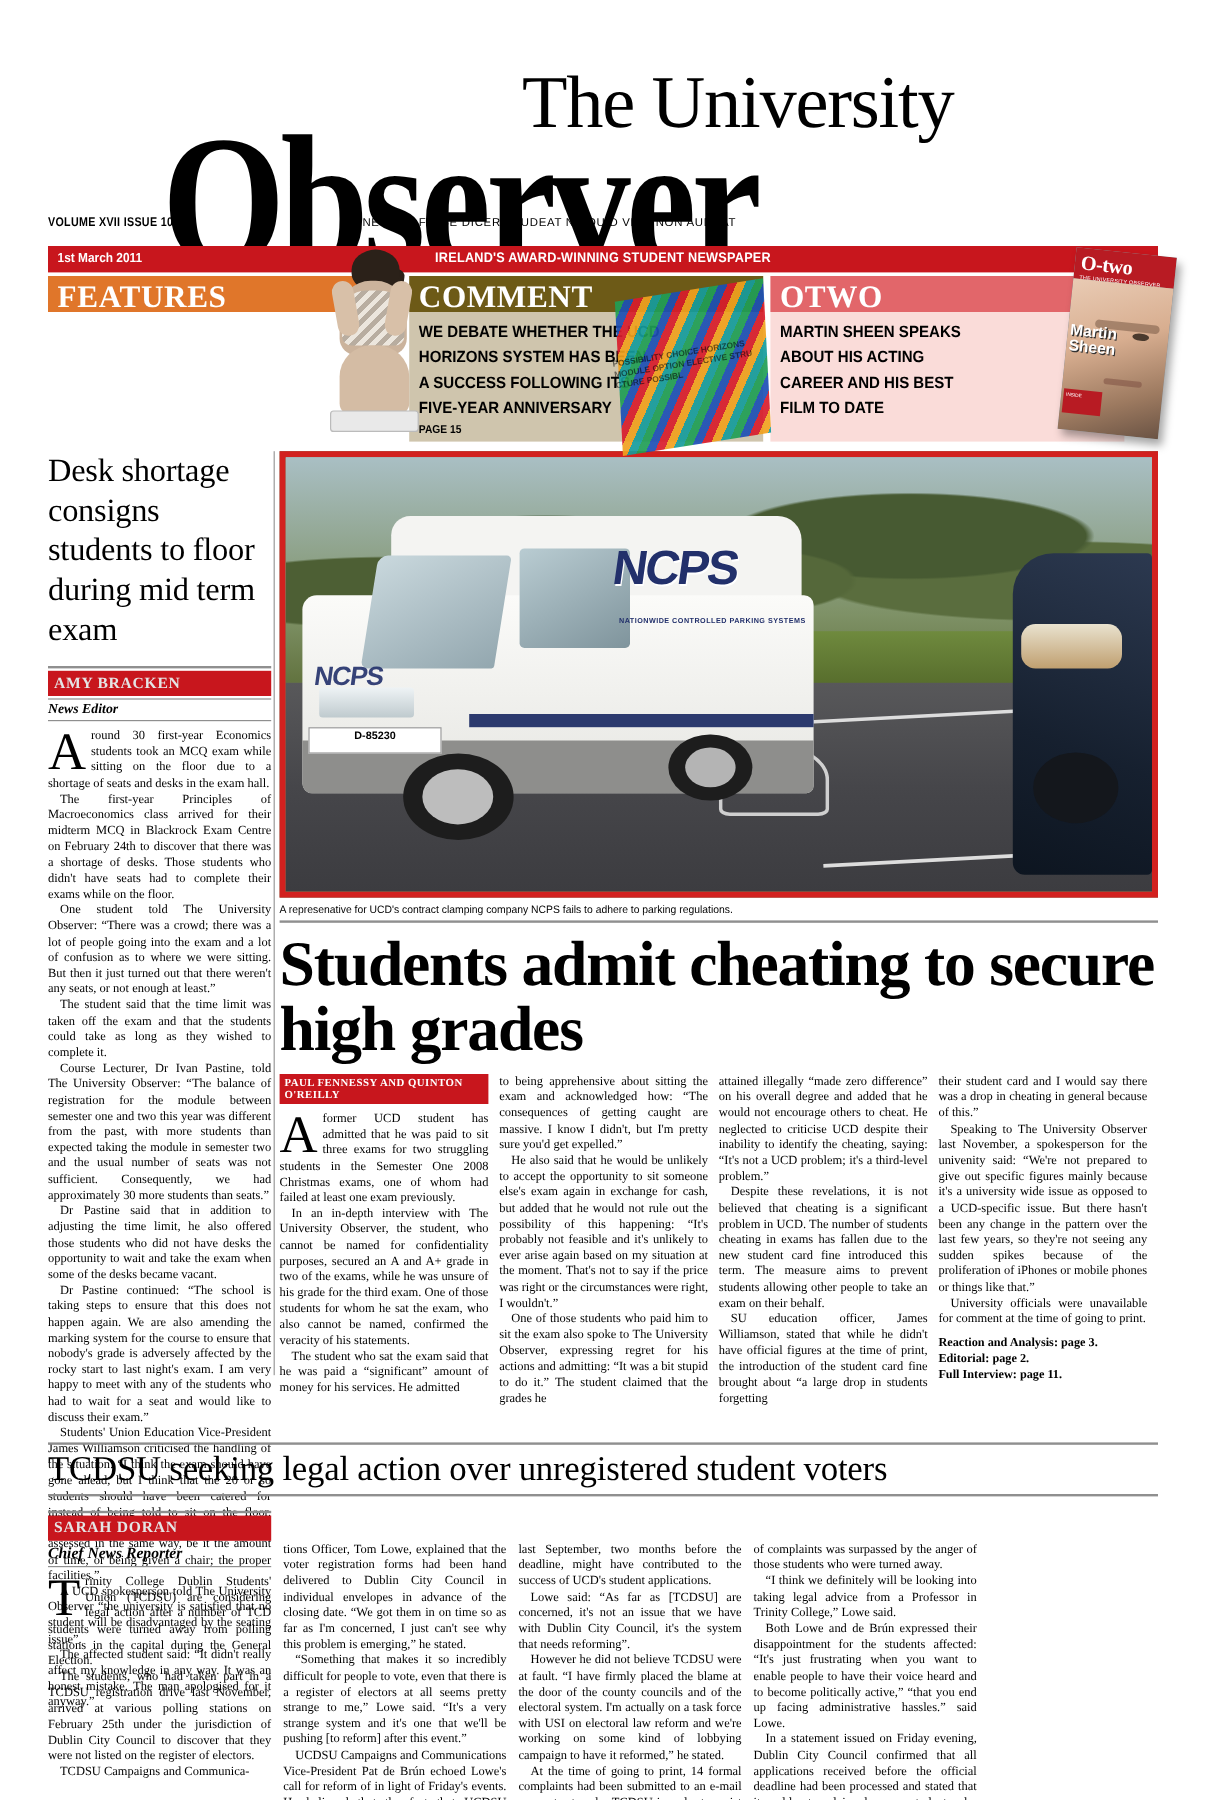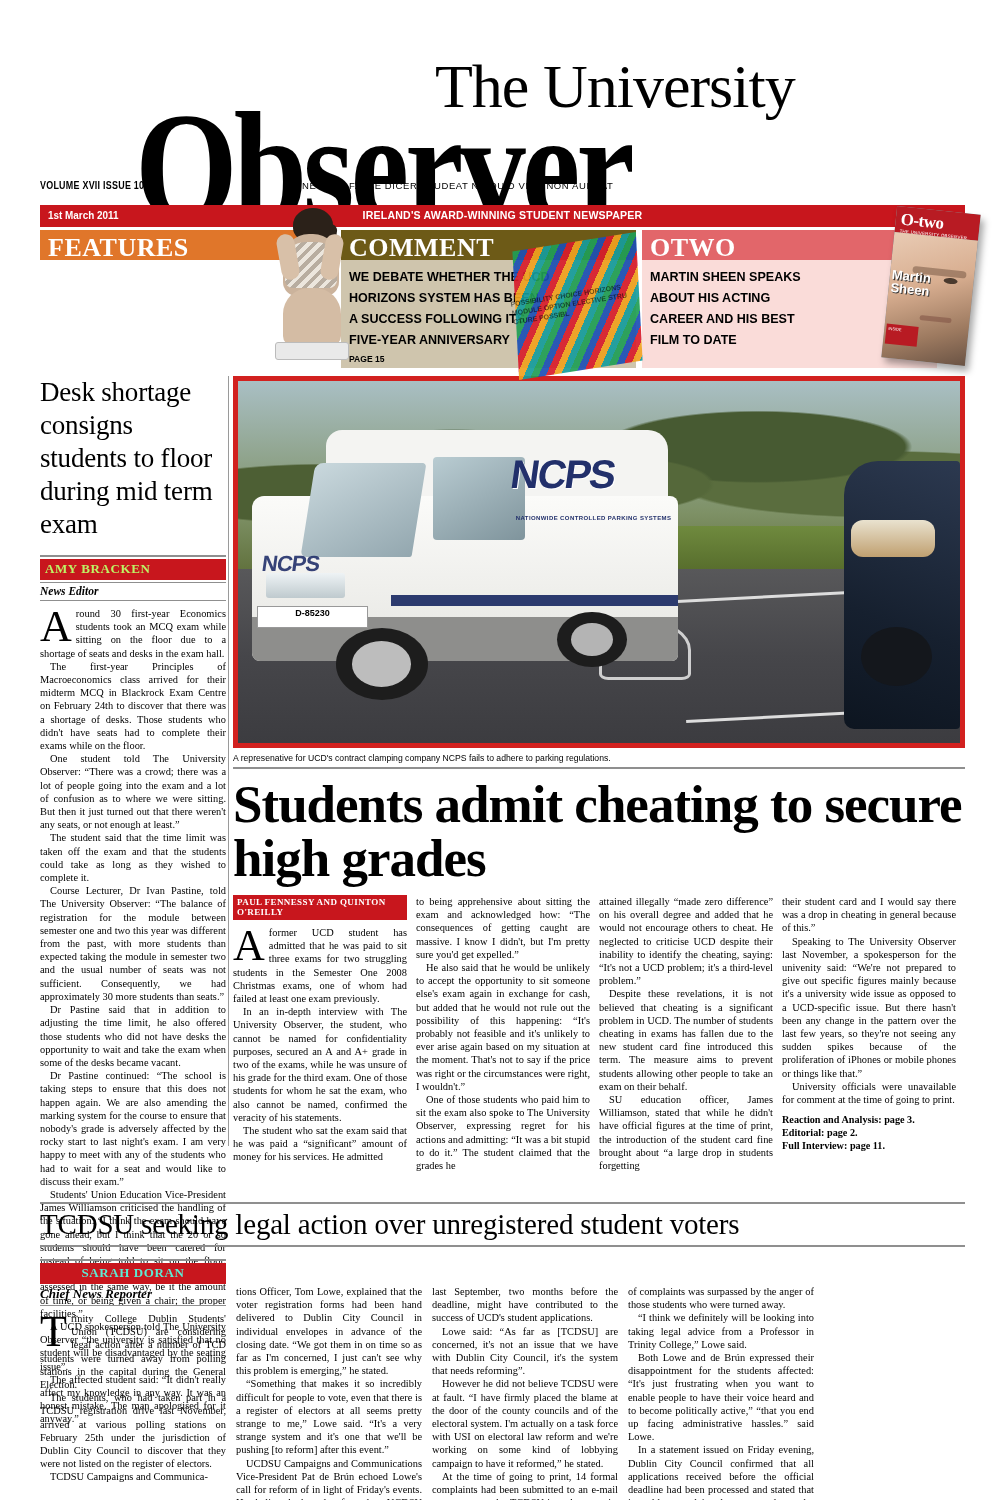--- a/index.html
+++ b/index.html
@@ -169,21 +169,21 @@
   
   .lead-head {
     font-family:"Liberation Serif", serif;
     font-size:27px; font-weight:400; line-height:33px;
     letter-spacing:-0.2px;
   }
 
   .byline-wrap { margin-top:14px; }
   .byline-rule { height:2px; background:#8f8f8f; }
   .byline-bar {
-    background:#c8161d; color:#bef264; padding:2px 5px 3px 5px; margin-top:2px;
+    background:#c8161d; color:#e5e5e5; padding:2px 5px 3px 5px; margin-top:2px;
     font-family:"Liberation Serif", serif; font-weight:700; font-size:13px;
     letter-spacing:0.6px;
   }
   .byline-rule2 { height:1px; background:#8f8f8f; margin-top:2px; }
   .byline-role {
     font-family:"Liberation Serif", serif; font-style:italic; font-weight:700;
     font-size:11.5px; padding:2px 0 3px 0;
   }
   .byline-rule3 { height:1px; background:#8f8f8f; }
 
@@ -299,24 +299,23 @@
   .lower { margin-top:12px; }
   .lower-rule-top { height:2px; background:#8f8f8f; }
   .lower-head {
     font-family:"Liberation Serif", serif; font-size:29px; font-weight:400;
     line-height:34px; padding:3px 0 4px 0; letter-spacing:-0.2px;
   }
   .lower-rule-bot { height:2px; background:#8f8f8f; }
 
   .bl2-rule { height:2px; background:#8f8f8f; margin-top:8px; }
   .bl2-bar {
-    background:#c8161d; color:#5eead4; padding:2px 5px 3px 5px; margin-top:2px;
+    background:#c8161d; color:#e5e5e5; padding:2px 5px 3px 5px; margin-top:2px;
     font-family:"Liberation Serif", serif; font-weight:700; font-size:13px;
     letter-spacing:0.6px;
-    text-align:center;
   }
   .bl2-role { font-family:"Liberation Serif", serif; font-style:italic; font-weight:700;
     font-size:13px; padding:2px 0 3px 0; }
 </style>
 </head>
 <body>
 
 <div class="page">
 
   <div class="masthead">

